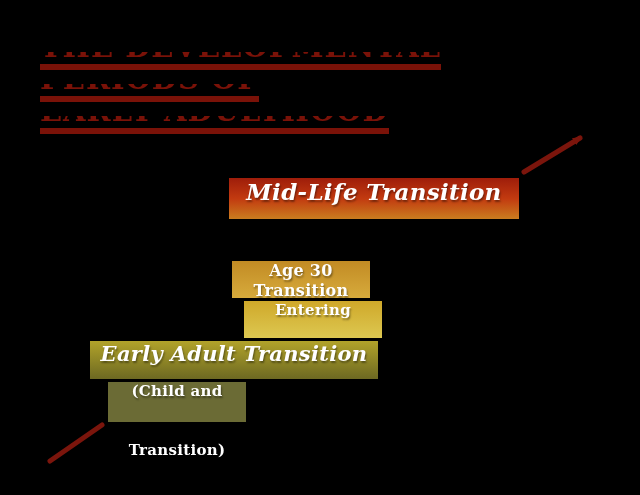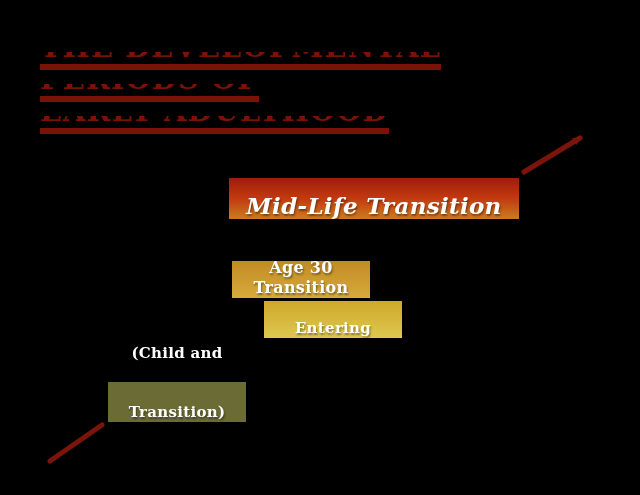--- a/index.html
+++ b/index.html
@@ -38,21 +38,21 @@
   
   .arrows { position: absolute; left: 0; top: 0; z-index: 1; }
 
   
   .step {
     position: absolute;
     z-index: 2;
     display: flex;
     flex-direction: column;
     align-items: center;
-    justify-content: flex-end;
+    justify-content: flex-start;
     text-align: center;
   }
   .step-label {
     color: #ffffff;
     font-weight: bold;
     letter-spacing: 0.3px;
     text-shadow: 1px 2px 2px rgba(0,0,0,0.40);
   }
   .xl { font-size: 23px; font-style: italic; }
   .lg { font-size: 21px; font-style: italic; }
@@ -93,23 +93,26 @@
 
   <div class="step step-midlife" style="background: linear-gradient(rgb(158, 29, 10), rgb(194, 58, 16), rgb(202, 125, 31));">
     <span class="step-label xl">Mid-Life Transition</span>
   </div>
 
 
   <div class="step step-age30" style="background: linear-gradient(rgb(194, 139, 36), rgb(215, 171, 60));">
     <span class="step-label md">Age 30 Transition</span>
   </div>
 
-  <div class="step step-entering" style="background: linear-gradient(rgb(207, 168, 42), rgb(221, 200, 81)); margin-left: 20px;">
+  <div class="step step-entering" style="background: linear-gradient(rgb(207, 168, 42), rgb(221, 200, 81));">
     <span class="step-label sm">Entering</span>
   </div>
 
+  <div class="step step-early" style="background: linear-gradient(rgb(178, 163, 42), rgb(109, 105, 34));">
+    <span class="step-label lg">Early Adult Transition</span>
+  </div>
 
   <div class="step step-child" style="background: rgb(107, 107, 53); gap: 40px;">
     <span class="step-label sm">(Child and</span>
     <span class="step-label sm">Transition)</span>
   </div>
 
 </div>
 
 </body></html>

